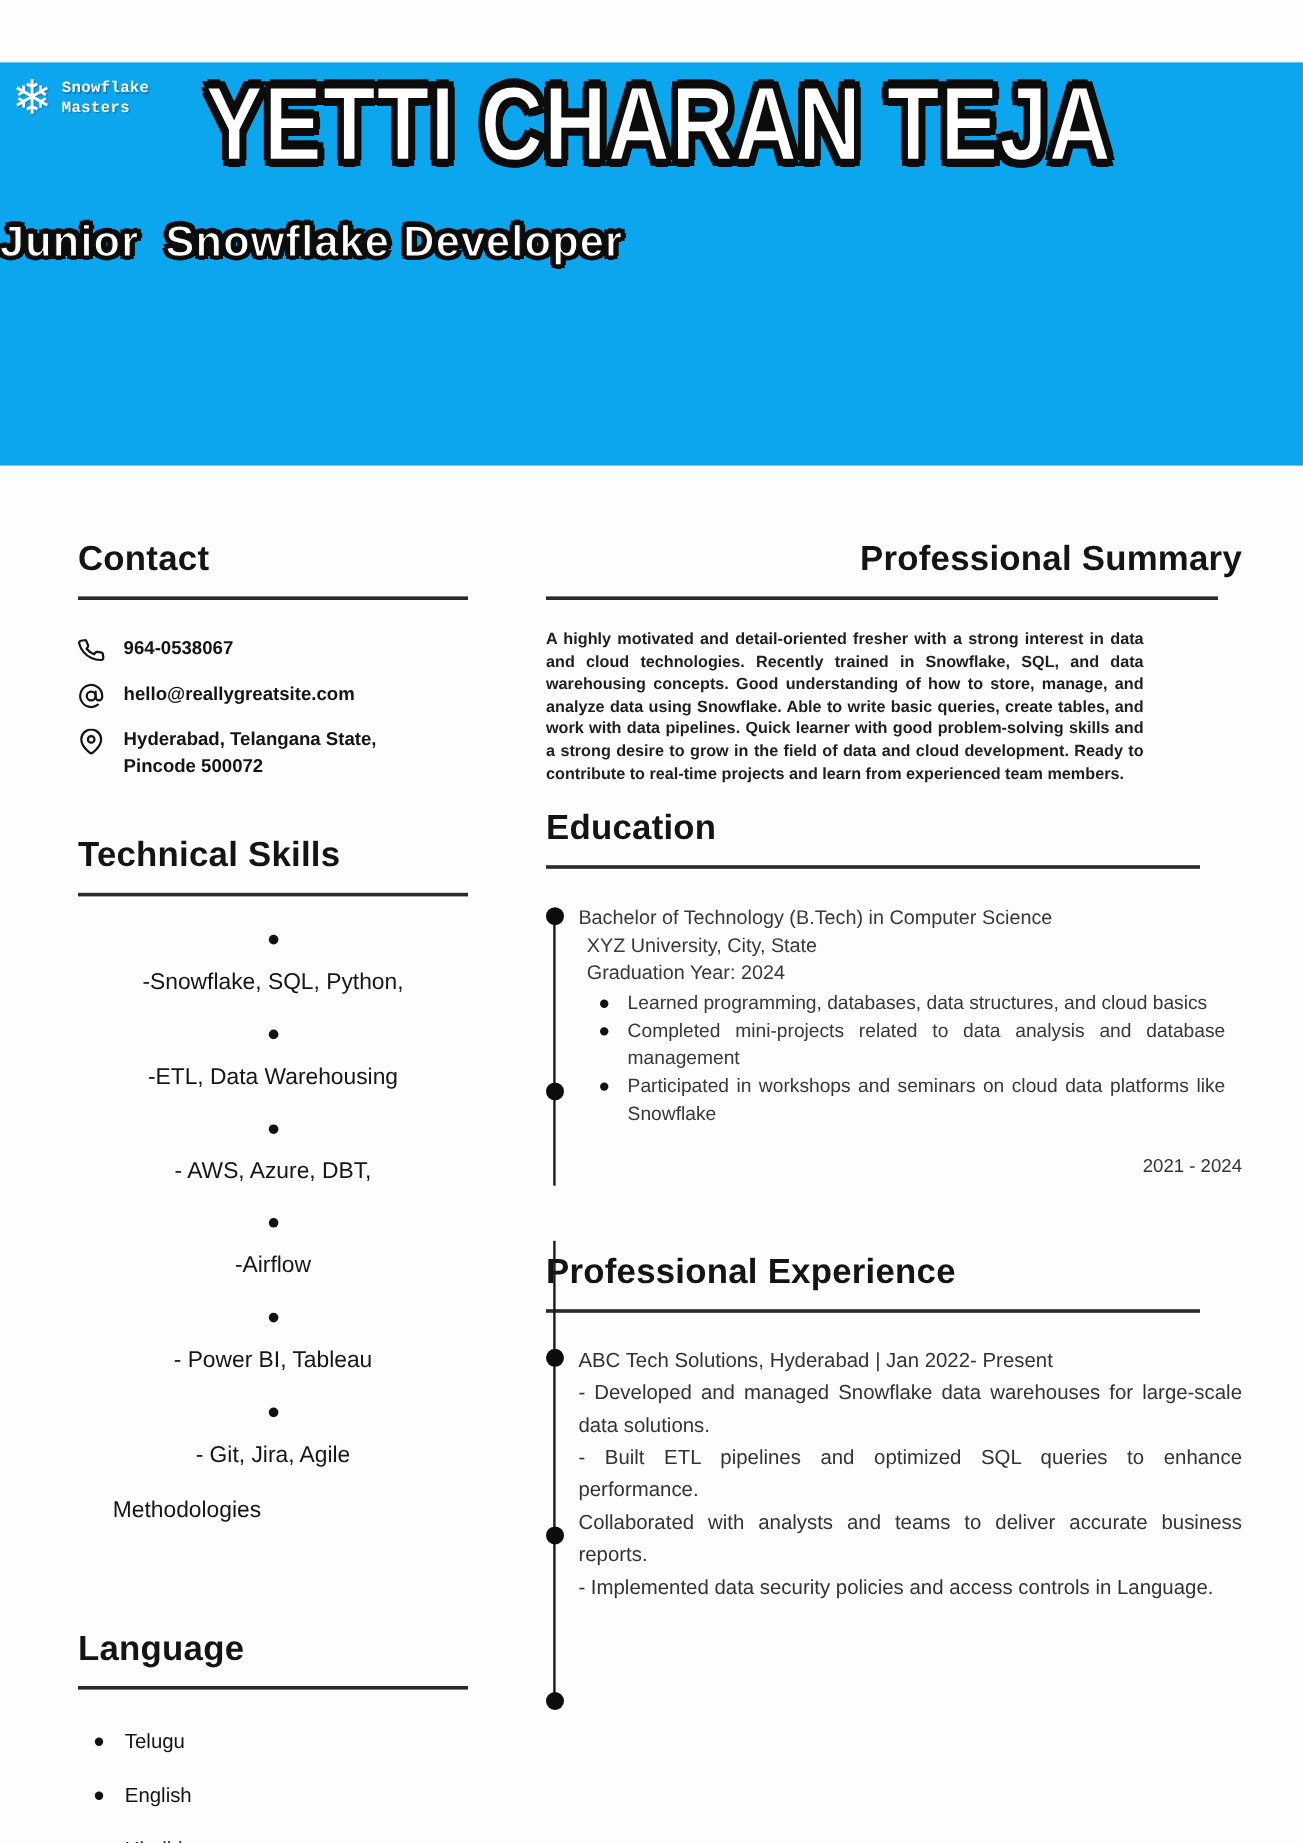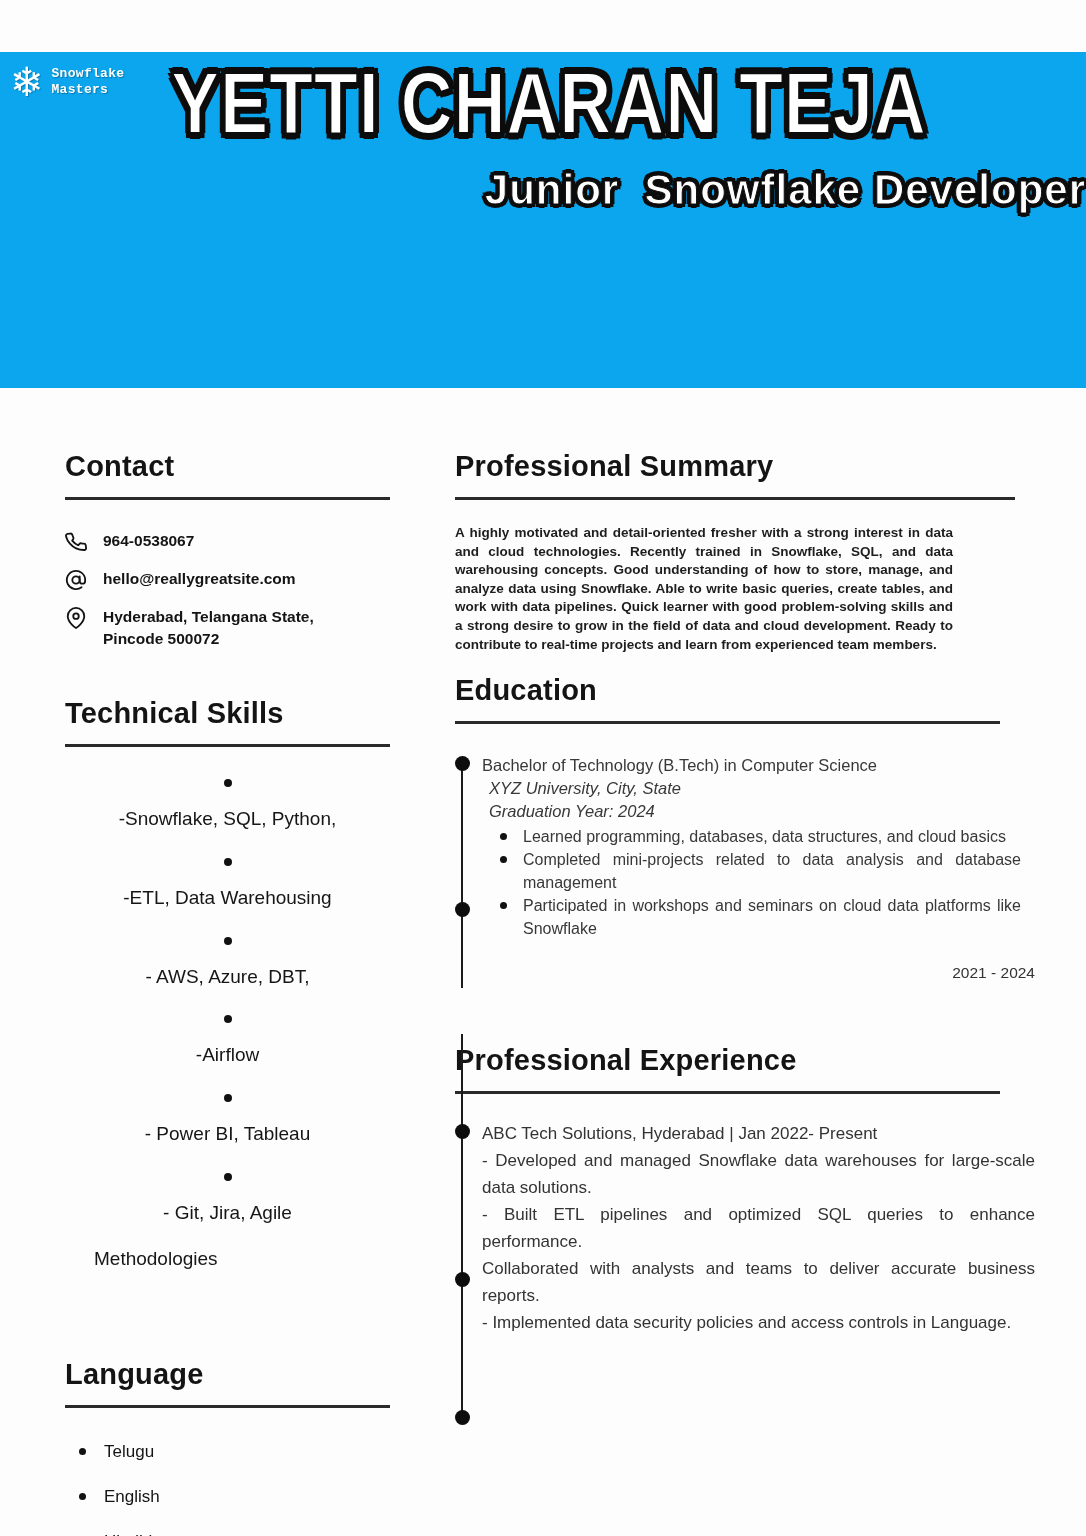--- a/index.html
+++ b/index.html
@@ -54,23 +54,23 @@
     transform-origin: 53% 50%;
     white-space: nowrap;
     -webkit-text-stroke: 2px #0c0c0c;
     text-shadow:
       -5px -5px 0 #0c0c0c, 5px -5px 0 #0c0c0c,
       -5px  5px 0 #0c0c0c, 5px  5px 0 #0c0c0c,
       -6px  0   0 #0c0c0c, 6px  0   0 #0c0c0c,
        0   -6px 0 #0c0c0c, 0    6px 0 #0c0c0c;
   }
   .hero-subtitle {
-    margin-top: 12px;
-    text-align: right;
-    font-size: 42px;
+    margin-top: 26px;
+    text-align: left;
+    font-size: 36px;
     font-weight: bold;
     letter-spacing: 1px;
     color: #ffffff;
     white-space: pre;
     -webkit-text-stroke: 1px #0c0c0c;
     text-shadow:
       -3px -3px 0 #0c0c0c, 3px -3px 0 #0c0c0c,
       -3px  3px 0 #0c0c0c, 3px  3px 0 #0c0c0c,
       -4px  0   0 #0c0c0c, 4px  0   0 #0c0c0c,
        0   -4px 0 #0c0c0c, 0    4px 0 #0c0c0c;
@@ -155,21 +155,21 @@
   .cert-list { list-style: none; margin-top: 36px; margin-left: -12px; }
   .cert-list li {
     font-size: 20px;
     color: #2b2b2b;
     line-height: 1.48;
     margin-bottom: 8px;
     max-width: 330px;
   }
 
   
-  .h-summary { margin-top: 62px; }
+  .h-summary { margin-top: 62px; text-align: right; }
   .summary-text {
     margin-top: 24px;
     width: 498px;
     font-size: 13.5px;
     font-weight: bold;
     color: #1e1e1e;
     line-height: 18.6px;
     text-align: justify;
   }
 
@@ -191,21 +191,21 @@
     background: #0d0d0d;
   }
   .edu-dot-1 { top: 2px; }
   .edu-dot-2 { top: 148px; }
   .edu-body { padding-left: 27px; }
   .edu-body .edu-line-text {
     font-size: 16.5px;
     color: #383838;
     line-height: 23px;
   }
-  .edu-body .indent-1 { padding-left: 7px; font-style: italic; }
+  .edu-body .indent-1 { padding-left: 7px; }
   .edu-bullets { list-style: none; margin-top: 2px; padding-right: 14px; }
   .edu-bullets li {
     display: flex;
     gap: 16px;
     font-size: 16px;
     color: #383838;
     line-height: 23px;
     text-align: justify;
     padding-left: 18px;
   }

